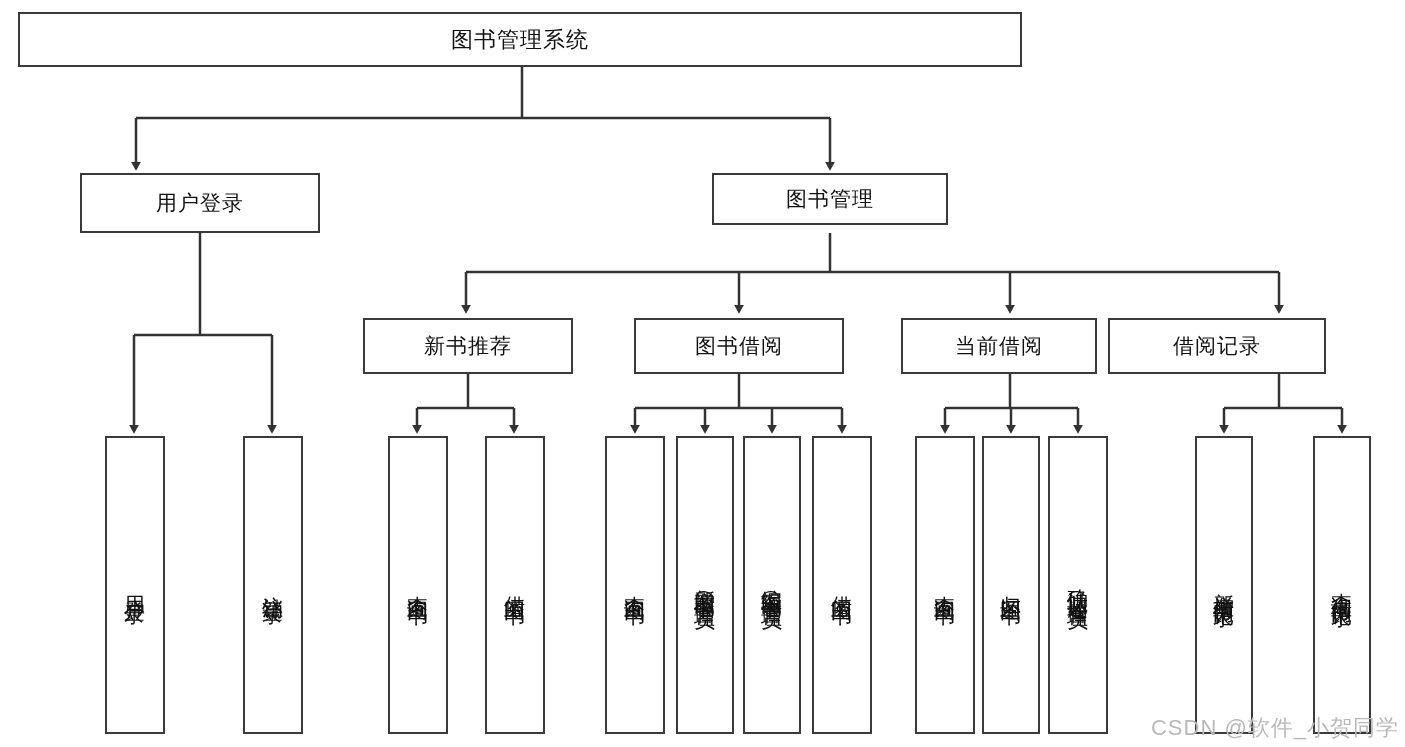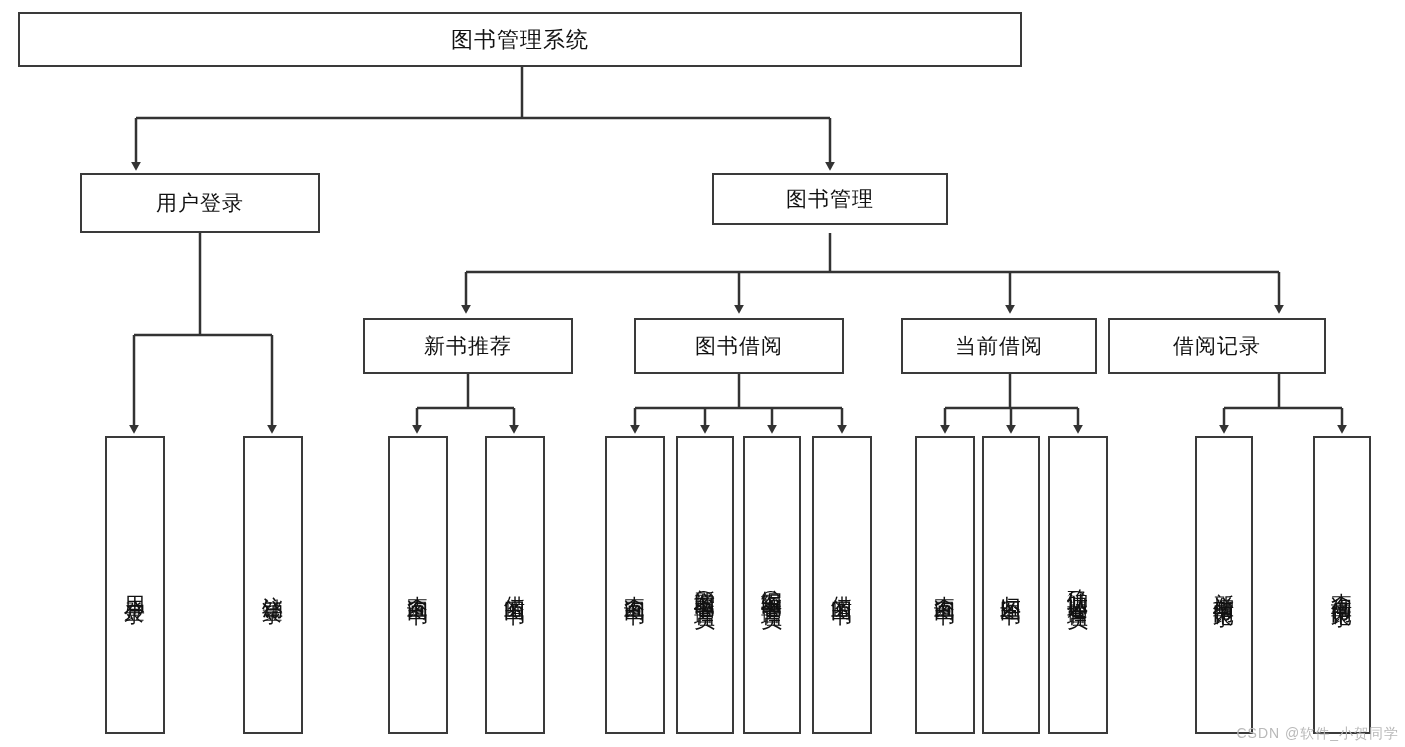--- a/index.html
+++ b/index.html
@@ -4,21 +4,21 @@
 <style>
   html,body{margin:0;padding:0;background:#ffffff;}
   body{font-family:"Liberation Sans","DejaVu Sans",sans-serif;}
   #stage{position:relative;width:1405px;height:747px;background:#ffffff;overflow:hidden;}
   #wires{position:absolute;left:0;top:0;width:1405px;height:747px;pointer-events:none;}
   .node{position:absolute;box-sizing:border-box;background:#ffffff;border:2.5px solid #3a3a3a;display:flex;align-items:center;justify-content:center;color:#111;}
   .node.h{font-size:21px;letter-spacing:1px;}
   .node.root{font-size:22px;}
   .node.v{writing-mode:vertical-rl;text-orientation:upright;font-size:21px;letter-spacing:3px;line-height:1.0;padding:6px 0;}
   .node.v .vtxt{writing-mode:vertical-rl;text-orientation:upright;white-space:nowrap;}
-  .watermark{position:absolute;right:6px;bottom:4px;font-size:14px;color:#b9b9b9;letter-spacing:1px;white-space:nowrap;}
+  .watermark{position:absolute;right:6px;bottom:4px;font-size:22px;color:#b9b9b9;letter-spacing:1px;white-space:nowrap;}
 </style>
 </head>
 <body>
 
 <div id="stage">
 
   <svg id="wires" viewBox="0 0 1405 747">
     <defs>
       <marker id="ah" markerWidth="10" markerHeight="10" refX="3.2" refY="5" orient="auto" markerUnits="userSpaceOnUse">
         <path d="M0,0 L9,5 L0,10 Z" fill="#333333"></path>

